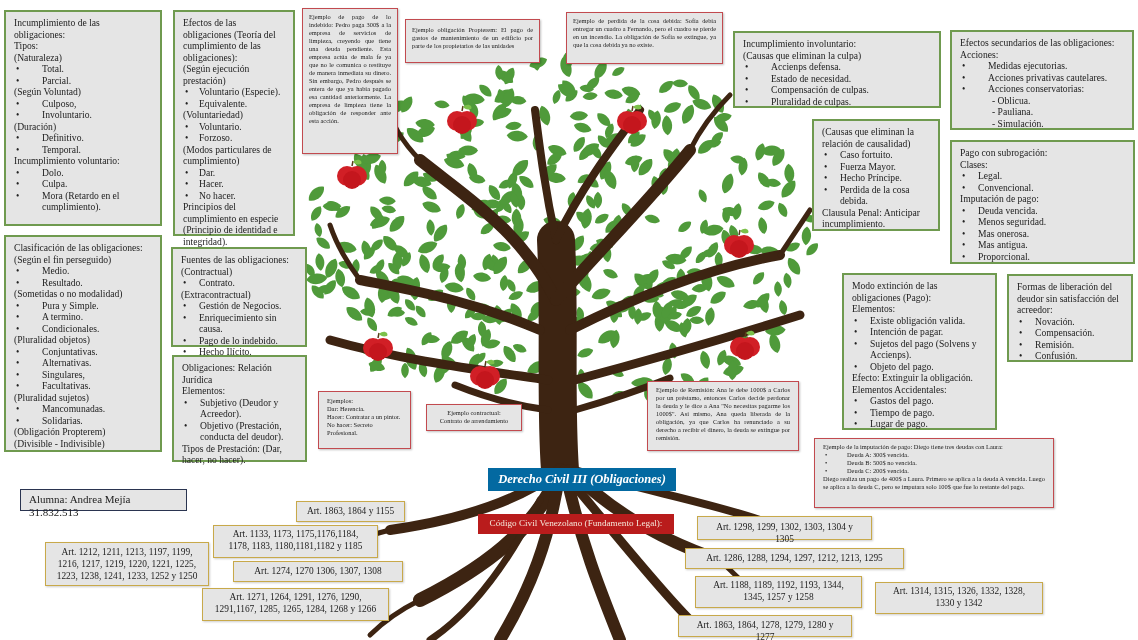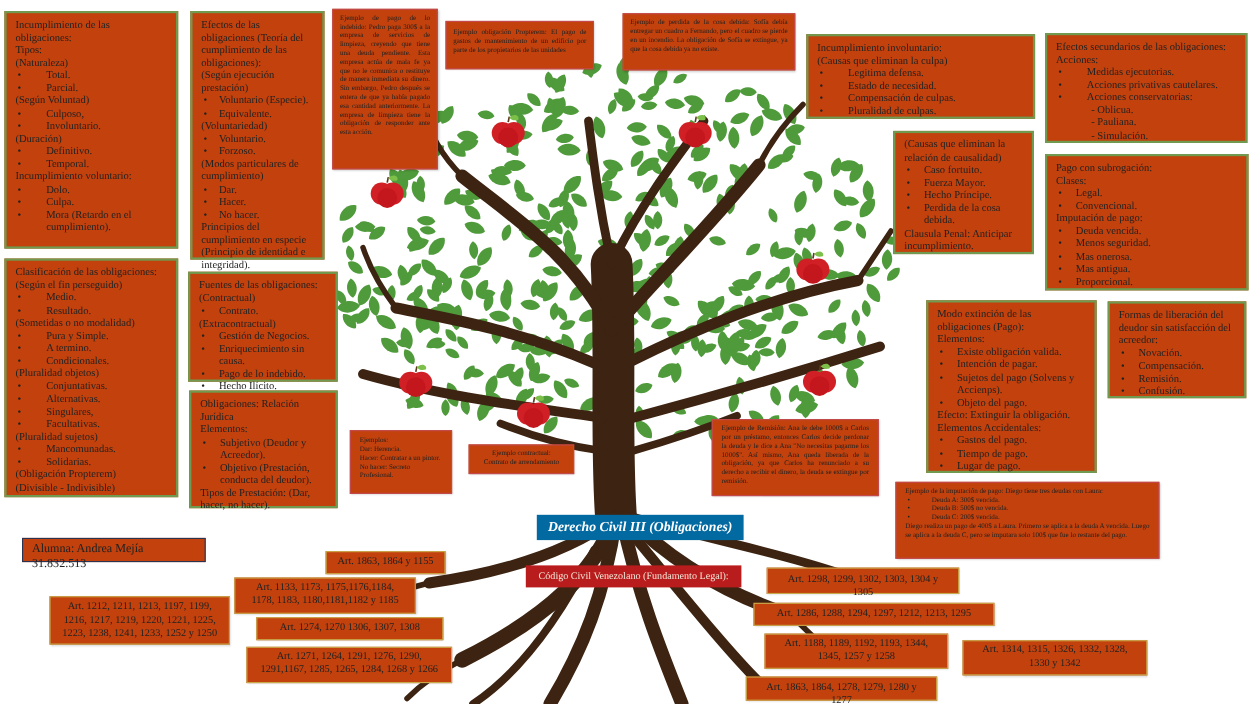--- a/index.html
+++ b/index.html
@@ -1,19 +1,19 @@
 <!DOCTYPE html>
 <html><head>
 <meta charset="utf-8">
 <style>
   * { box-sizing: border-box; margin: 0; padding: 0; }
   html, body { width: 1138px; height: 640px; background: #ffffff; overflow: hidden; }
   body { position: relative; font-family: "Liberation Serif", "DejaVu Serif", serif; color: #222; }
   #tree { position: absolute; left: 0; top: 0; width: 1138px; height: 640px; z-index: 0; }
-  .box { position: absolute; background: #c2410c; z-index: 2; line-height: 1.2; }
+  .box { position: absolute; background: #e5e5e5; z-index: 2; line-height: 1.2; }
   .green { border: 2px solid #6f9a4f; padding: 5px 8px; font-size: 9.6px; }
   .red { border: 1.5px solid #c24a4f; padding: 4px 6px; font-size: 6.4px; text-align: justify; line-height: 1.25; box-shadow: 1px 1px 2px rgba(0,0,0,.25); }
   .gold { border: 1.5px solid #c8a94a; padding: 3px 8px; font-size: 9.4px; text-align: center; box-shadow: 1px 1px 2px rgba(0,0,0,.2); line-height: 1.25; }
   .navy { border: 1.5px solid #2a3450; padding: 3px 8px; font-size: 11px; margin-left: 16px; }
   .line { display: block; }
   .bul { display: flex; padding-left: 2px; }
   .bul .dot { width: 26px; flex: 0 0 26px; }
   .sub { padding-left: 32px; }
   .title-banner { position: absolute; z-index: 2; background: #0369a1; color: #fff; font-style: italic; font-weight: bold; font-size: 12.5px; text-align: center; padding: 4px 0; }
   .code-banner { position: absolute; z-index: 2; background: #b91c1c; color: #f4e6d8; font-size: 9.2px; text-align: center; padding: 4px 0; }
@@ -569,21 +569,21 @@
 
 <div class="box red" style="left:566px;top:12px;width:157px;height:52px;">
   <span>Ejemplo de perdida de la cosa debida: Sofía debía entregar un cuadro a Fernando, pero el cuadro se pierde en un incendio. La obligación de Sofía se extingue, ya que la cosa debida ya no existe.</span>
 </div>
 
 <div class="box green" style="left:733px;top:31px;width:208px;height:77px;">
   <span class="line">Incumplimiento involuntario:</span>
   <span class="line">(Causas que eliminan la culpa)</span>
   <div class="bul">
       <span class="dot">•</span>
-      <span>Legitima defensa.</span>
+      <span>Accienps defensa.</span>
     </div>
   <div class="bul">
       <span class="dot">•</span>
       <span>Estado de necesidad.</span>
     </div>
   <div class="bul">
       <span class="dot">•</span>
       <span>Compensación de culpas.</span>
     </div>
   <div class="bul">
@@ -862,21 +862,21 @@
   <span class="line">1178, 1183, 1180,1181,1182 y 1185</span>
 </div>
 <div class="box gold" style="left:45px;top:542px;width:164px;height:44px;padding-top:4px;">
   <span class="line">Art. 1212, 1211, 1213, 1197, 1199,</span>
   <span class="line">1216, 1217, 1219, 1220, 1221, 1225,</span>
   <span class="line">1223, 1238, 1241, 1233, 1252 y 1250</span>
 </div>
 <div class="box gold" style="left:233px;top:561px;width:170px;height:21px;padding-top:4px;">
   <span>Art. 1274, 1270 1306, 1307, 1308</span>
 </div>
-<div class="box gold" style="left:202px;top:588px;width:187px;height:33px;margin-left:22px;">
+<div class="box gold" style="left:202px;top:588px;width:187px;height:33px;">
   <span class="line">Art. 1271, 1264, 1291, 1276, 1290,</span>
   <span class="line">1291,1167, 1285, 1265, 1284, 1268 y 1266</span>
 </div>
 <div class="box gold" style="left:697px;top:516px;width:175px;height:24px;padding-top:5px;">
   <span>Art. 1298, 1299, 1302, 1303, 1304 y 1305</span>
 </div>
 <div class="box gold" style="left:685px;top:548px;width:219px;height:21px;padding-top:4px;">
   <span>Art. 1286, 1288, 1294, 1297, 1212, 1213, 1295</span>
 </div>
 <div class="box gold" style="left:695px;top:576px;width:167px;height:32px;">

